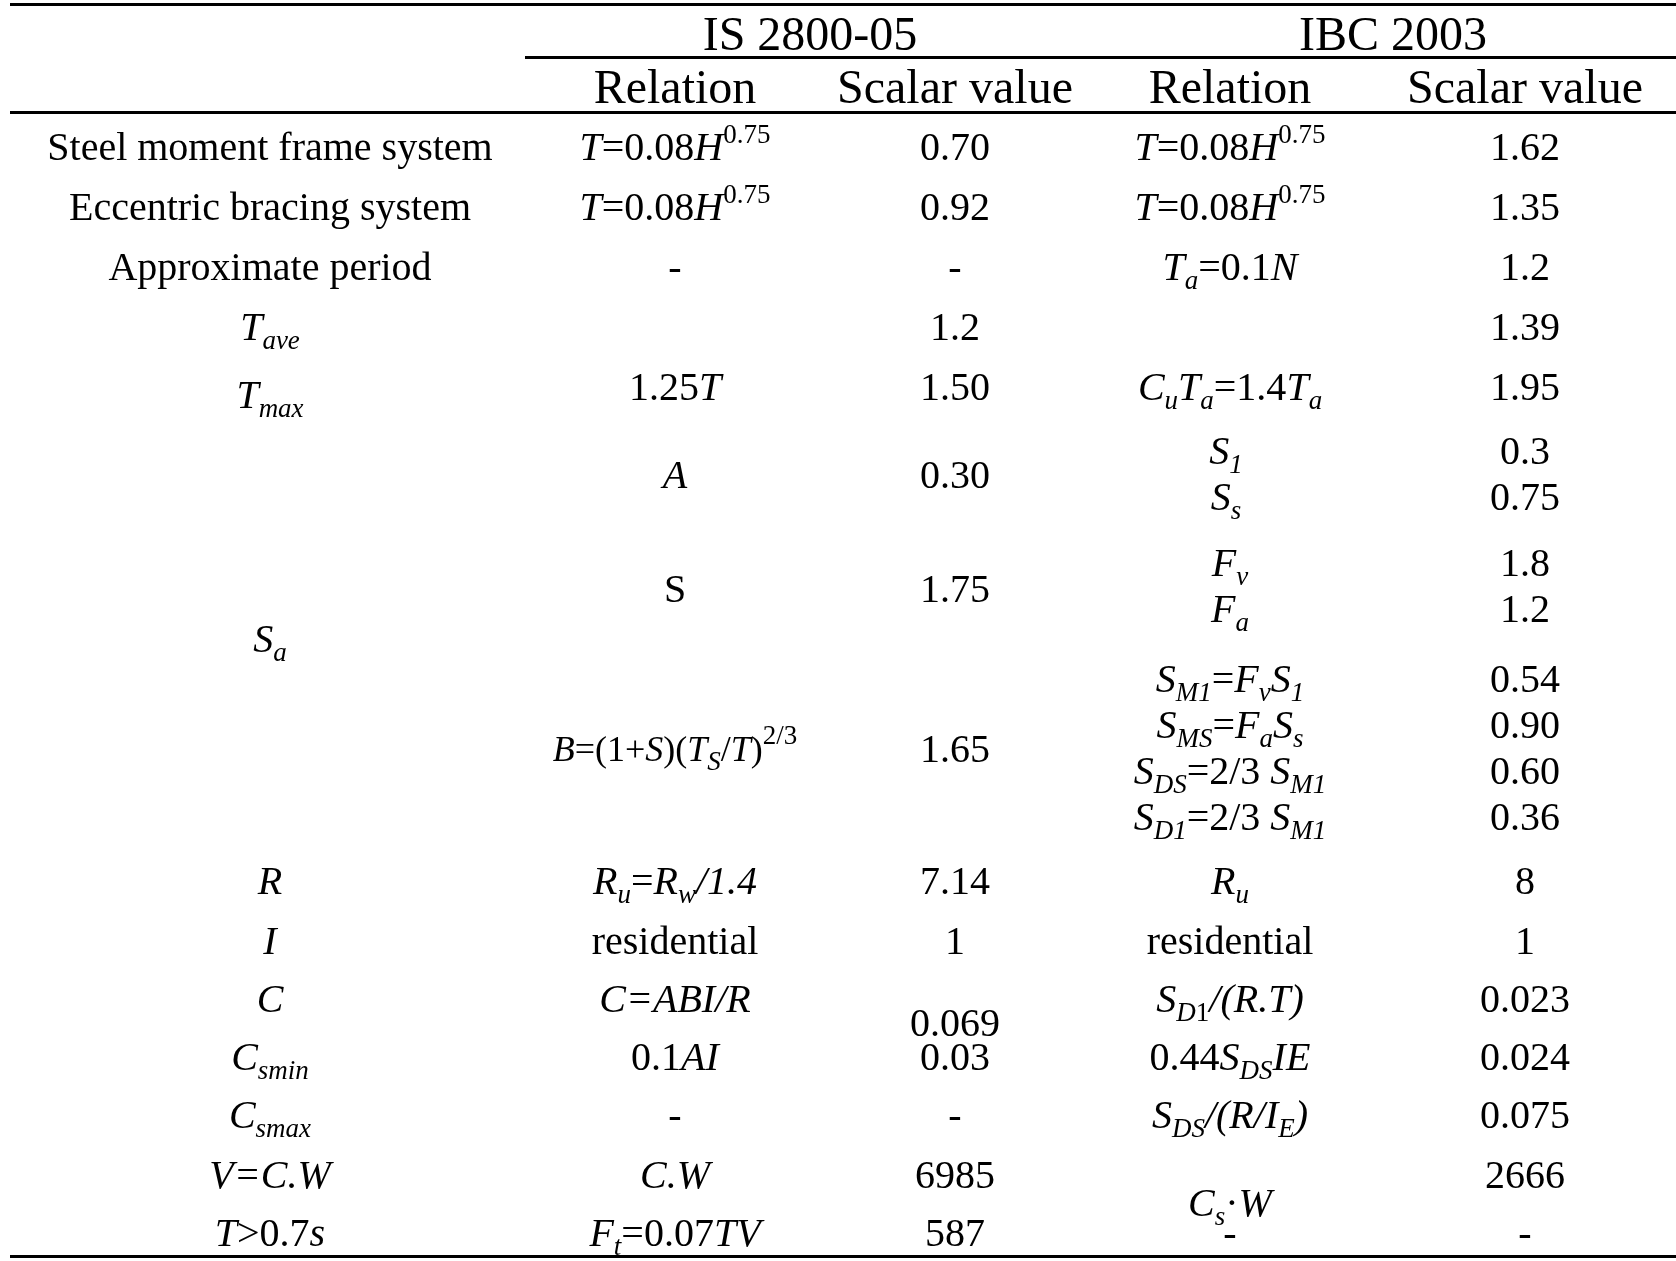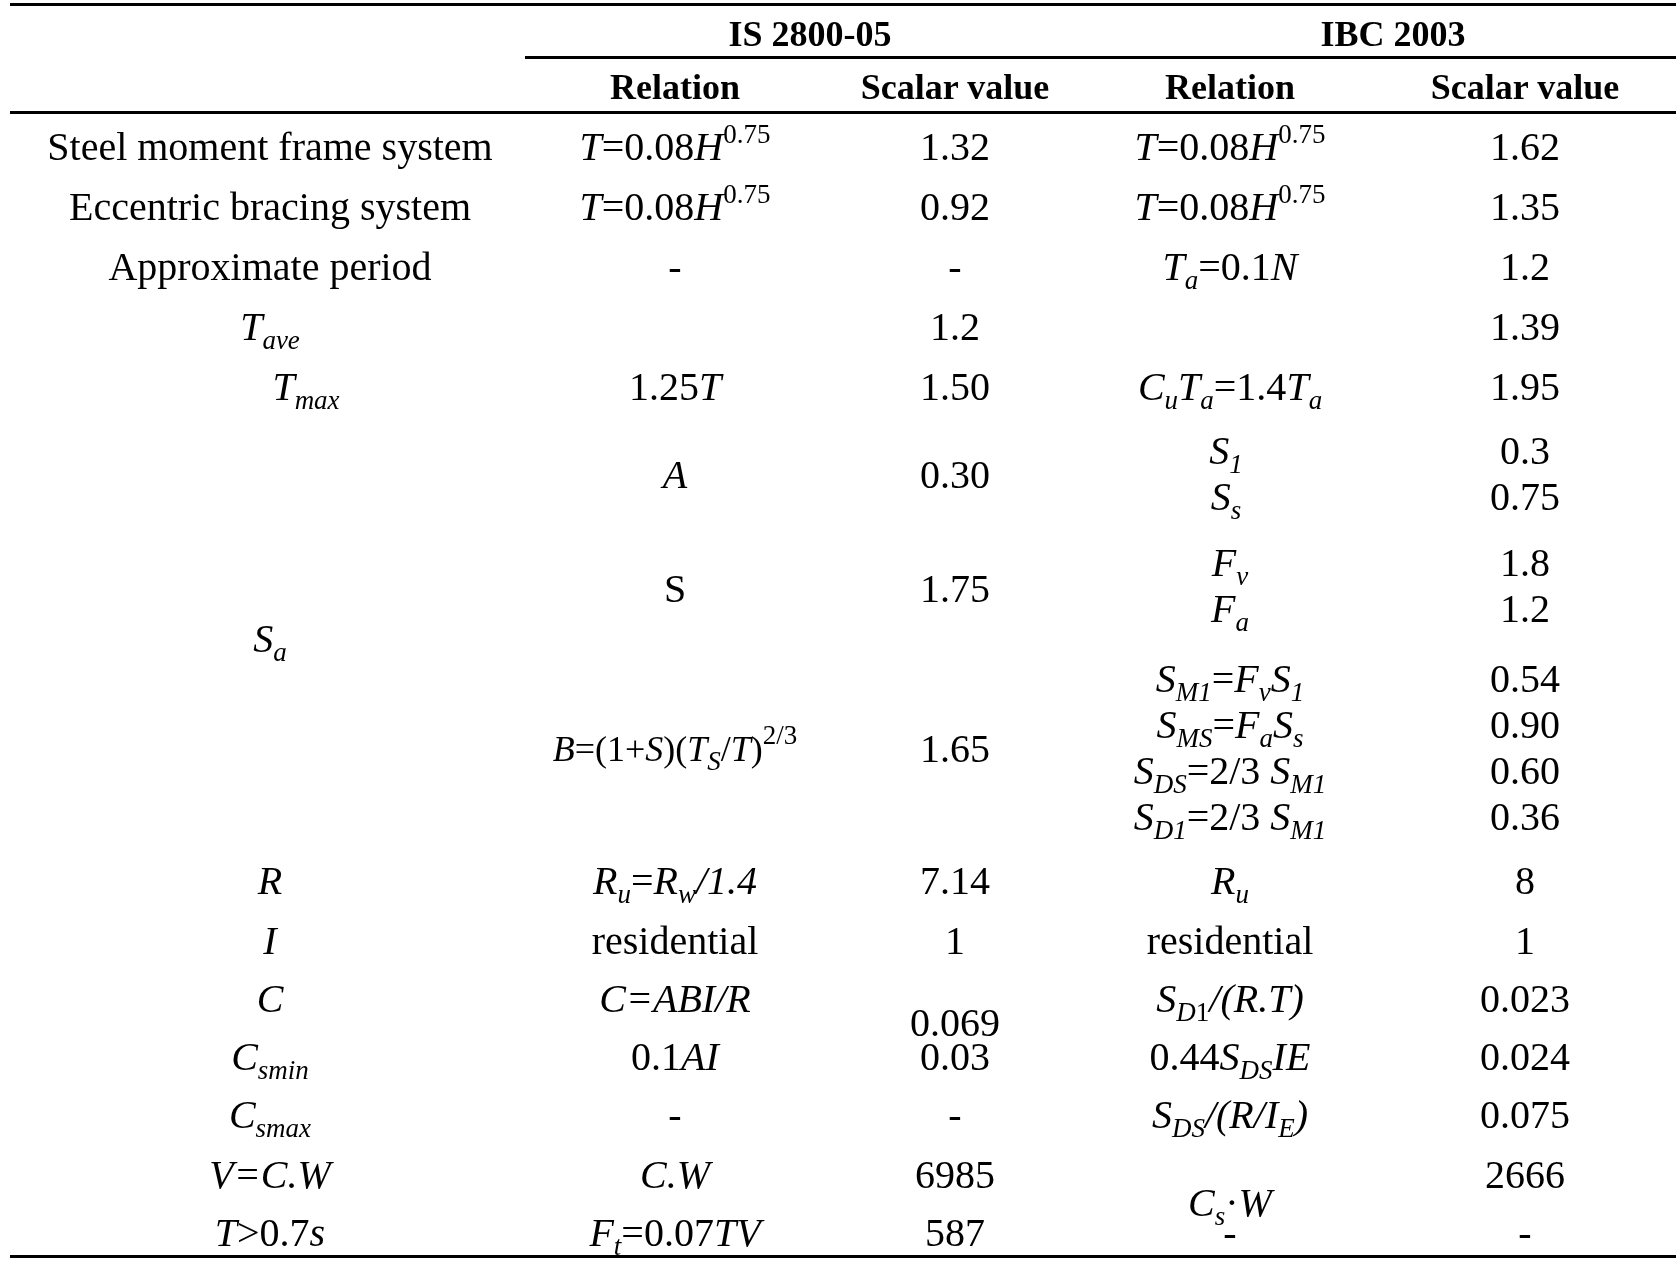--- a/index.html
+++ b/index.html
@@ -6,21 +6,21 @@
   body {
     width: 1676px; height: 1261px; position: relative; overflow: hidden;
     font-family: "Liberation Serif", "DejaVu Serif", serif;
     color: #000;
   }
   .rule { position: absolute; background: #000; }
   .cell {
     position: absolute; text-align: center; white-space: nowrap;
     font-size: 40px; line-height: 46px;
   }
-  .hdr { font-weight: bold; font-size: 36px; }
+  .hdr { font-weight: normal; font-size: 48px; }
   i { font-style: italic; }
   sub { font-size: 27px; vertical-align: -9px; line-height: 0; font-style: italic; }
   sup { font-size: 27px; vertical-align: 17px; line-height: 0; }
   .stack .line { display: block; height: 46px; }
 </style>
 </head>
 <body>
 
 <div class="rule" style="left:10px; top:3px; width:1666px; height:3px;"></div>
 <div class="rule" style="left:525px; top:56px; width:600px; height:3px;"></div>
@@ -31,41 +31,41 @@
 <div class="cell hdr" style="left:525px; width:570px; top:11px;">IS 2800-05</div>
 <div class="cell hdr" style="left:1110px; width:566px; top:11px;">IBC 2003</div>
 
 <div class="cell hdr" style="left:525px; width:300px; top:64px;">Relation</div>
 <div class="cell hdr" style="left:830px; width:250px; top:64px;">Scalar value</div>
 <div class="cell hdr" style="left:1080px; width:300px; top:64px;">Relation</div>
 <div class="cell hdr" style="left:1390px; width:270px; top:64px;">Scalar value</div>
 
 <div class="cell" style="left:0; width:540px; top:124px;">Steel moment frame system</div>
 <div class="cell" style="left:525px; width:300px; top:124px;"><i>T</i>=0.08<i>H</i><sup>0.75</sup></div>
-<div class="cell" style="left:830px; width:250px; top:124px;">1.32</div>
+<div class="cell" style="left:830px; width:250px; top:124px;">0.70</div>
 <div class="cell" style="left:1080px; width:300px; top:124px;"><i>T</i>=0.08<i>H</i><sup>0.75</sup></div>
 <div class="cell" style="left:1390px; width:270px; top:124px;">1.62</div>
 
 <div class="cell" style="left:0; width:540px; top:184px;">Eccentric bracing system</div>
 <div class="cell" style="left:525px; width:300px; top:184px;"><i>T</i>=0.08<i>H</i><sup>0.75</sup></div>
 <div class="cell" style="left:830px; width:250px; top:184px;">0.92</div>
 <div class="cell" style="left:1080px; width:300px; top:184px;"><i>T</i>=0.08<i>H</i><sup>0.75</sup></div>
 <div class="cell" style="left:1390px; width:270px; top:184px;">1.35</div>
 
 <div class="cell" style="left:0; width:540px; top:244px;">Approximate period</div>
 <div class="cell" style="left:525px; width:300px; top:244px;">-</div>
 <div class="cell" style="left:830px; width:250px; top:244px;">-</div>
 <div class="cell" style="left:1080px; width:300px; top:244px;"><i>T</i><sub>a</sub>=0.1<i>N</i></div>
 <div class="cell" style="left:1390px; width:270px; top:244px;">1.2</div>
 
 <div class="cell" style="left:0; width:540px; top:304px;"><i>T</i><sub>ave</sub></div>
 <div class="cell" style="left:830px; width:250px; top:304px;">1.2</div>
 <div class="cell" style="left:1390px; width:270px; top:304px;">1.39</div>
 
-<div class="cell" style="left:0; width:540px; top:364px;padding-left:36px;"><i>T</i><sub>max</sub></div>
+<div class="cell" style="left:0; width:540px; top:372px;"><i>T</i><sub>max</sub></div>
 <div class="cell" style="left:525px; width:300px; top:364px;">1.25<i>T</i></div>
 <div class="cell" style="left:830px; width:250px; top:364px;">1.50</div>
 <div class="cell" style="left:1080px; width:300px; top:364px;"><i>C</i><sub>u</sub><i>T</i><sub>a</sub>=1.4<i>T</i><sub>a</sub></div>
 <div class="cell" style="left:1390px; width:270px; top:364px;">1.95</div>
 
 <div class="cell" style="left:0; width:540px; top:616px;"><i>S</i><sub>a</sub></div>
 
 <div class="cell" style="left:525px; width:300px; top:452px;"><i>A</i></div>
 <div class="cell" style="left:830px; width:250px; top:452px;">0.30</div>
 <div class="cell stack" style="left:1076px; width:300px; top:428px;">

